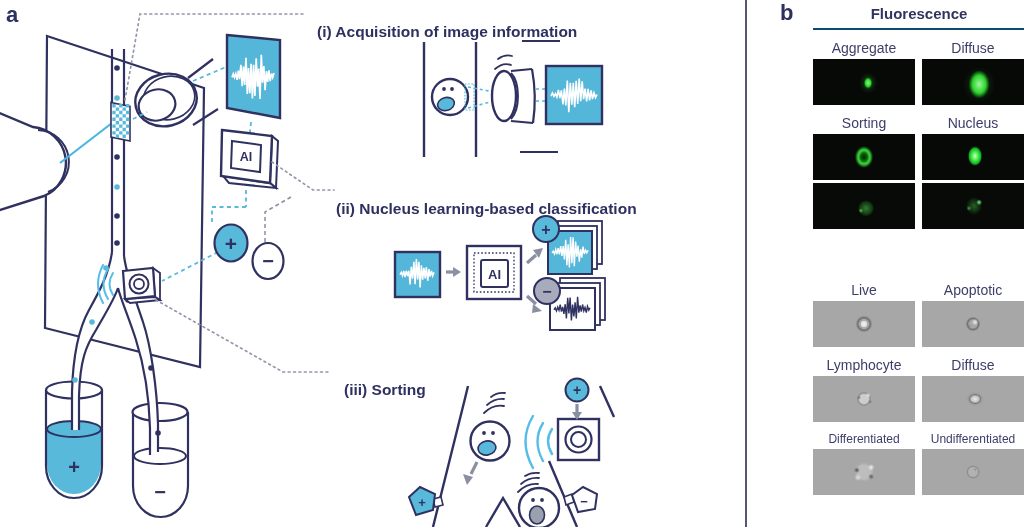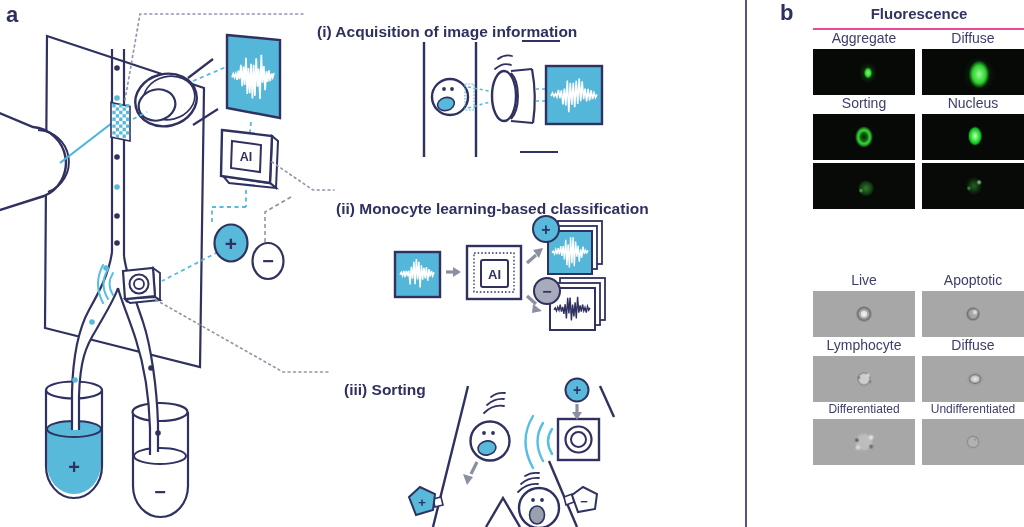--- a/index.html
+++ b/index.html
@@ -7,22 +7,22 @@
         font-family:"Liberation Sans",sans-serif;overflow:hidden;}
   .panel-letter{position:absolute;font-weight:bold;font-size:22px;color:#2e3060;}
   .step-label{position:absolute;font-weight:bold;font-size:15.5px;color:#2e3060;white-space:nowrap;margin-top:19px;}
   .divider{position:absolute;left:745px;top:0;width:2px;height:527px;background:#53557a;}
   svg text{font-family:"Liberation Sans",sans-serif;fill:#2f3160;font-weight:bold;}
 
   
   .panel-b{position:absolute;left:746px;top:0;width:278px;height:527px;}
   .b-section{position:absolute;left:67px;width:212px;}
   .b-header{text-align:center;font-weight:bold;font-size:15px;color:#32345f;
-            border-bottom:2px solid #ec4899;padding-bottom:6px;}
-  .b-row-labels{display:flex;gap:7px;}
+            border-bottom:2px solid #0c4a6e;padding-bottom:6px;}
+  .b-row-labels{display:flex;gap:7px;margin-top:10px;}
   .b-lab{width:102px;text-align:center;font-size:14px;color:#3c3e69;white-space:nowrap;}
   .b-lab.small{font-size:12px;}
   .b-row-tiles{display:flex;gap:7px;margin-top:3px;}
   .tile{width:102px;height:46px;}
   .fluo{background:#060906;}
   .bright{background:#a7a7a7;}
 
   .cell-aggregate{background:
     radial-gradient(ellipse 6px 8px at 54% 52%, #8df58d 0%, #2bd52b 45%, rgba(14,80,14,.85) 65%, rgba(0,0,0,0) 78%),
     radial-gradient(ellipse 13px 15px at 54% 52%, rgba(35,150,35,.45), rgba(0,0,0,0) 70%), #060906;}
@@ -325,21 +325,21 @@
       </g>
       <g>
         <polygon points="564,497 572,494 574,502 566,505" fill="#ffffff" stroke="#2f3160" stroke-width="1.6"></polygon>
         <polygon points="572,495 583,487 597,494 595,509 578,512" fill="#ffffff" stroke="#2f3160" stroke-width="2"></polygon>
         <text x="584" y="501" font-size="13" text-anchor="middle" dominant-baseline="central">−</text>
       </g>
     </g>
   </svg>
 
   <div class="step-label" style="left:317px;top:4px;">(i) Acquisition of image information</div>
-  <div class="step-label" style="left:336px;top:181px;">(ii) Monocyte learning-based classification</div>
+  <div class="step-label" style="left:336px;top:181px;">(ii) Nucleus learning-based classification</div>
   <div class="step-label" style="left:344px;top:362px;">(iii) Sorting</div>
 
   <div class="divider"></div>
 
   <div class="panel-b">
     <div class="panel-letter" style="left:34px;top:0;">b</div>
 
     <div class="b-section" style="top:5px;">
       <div class="b-header">Fluorescence</div>
       <div class="b-row-labels">

